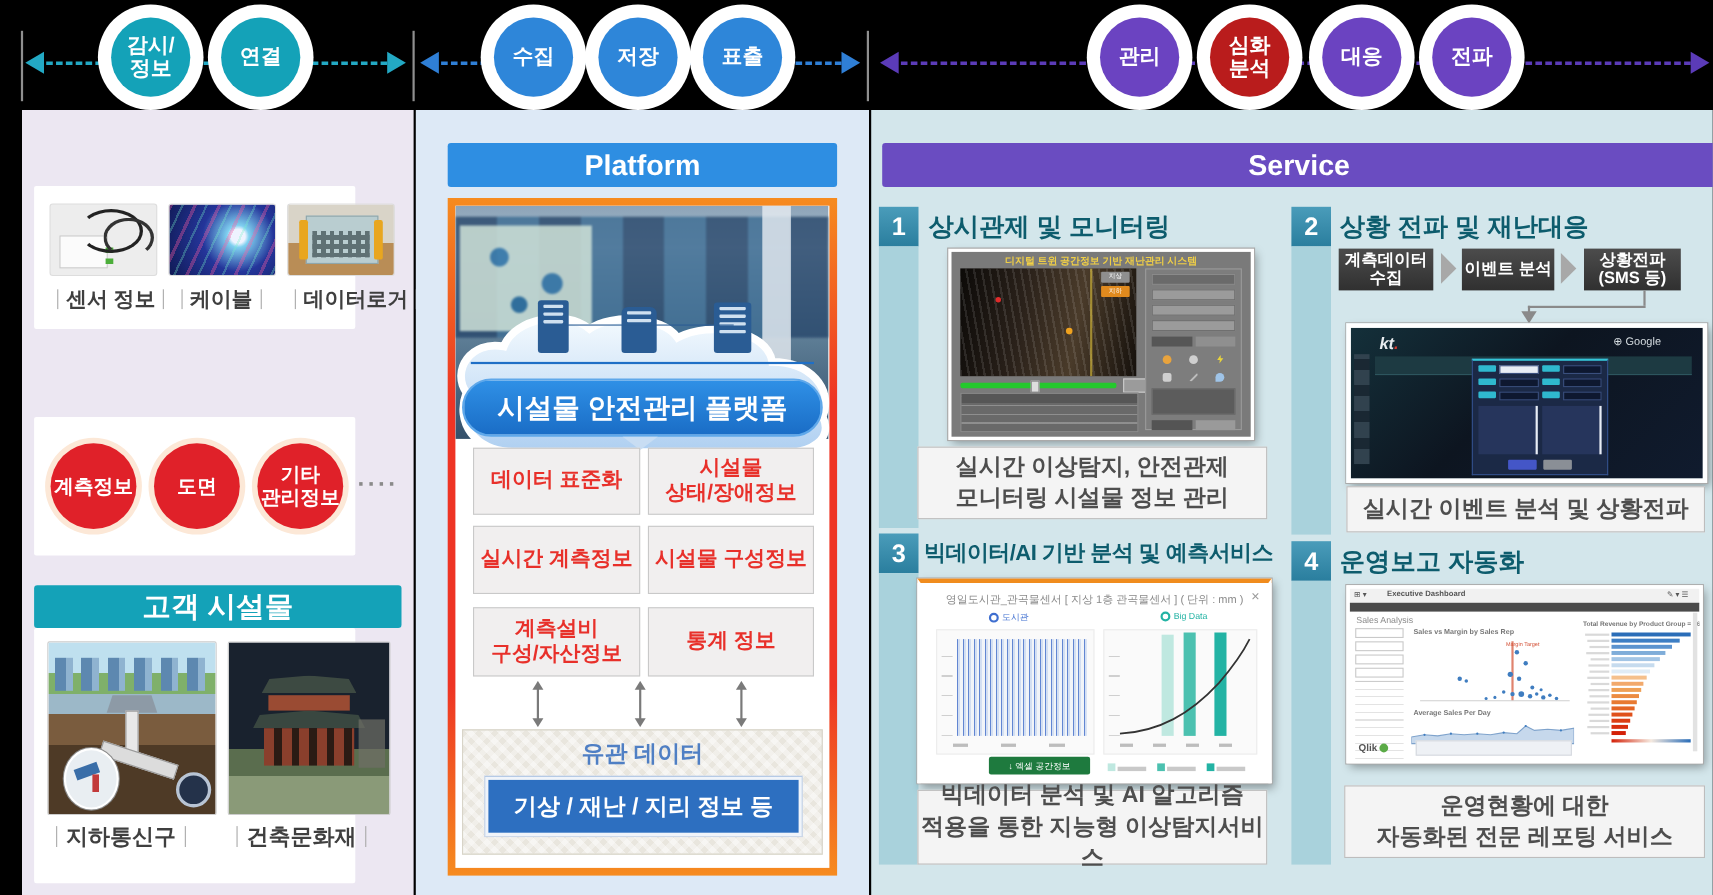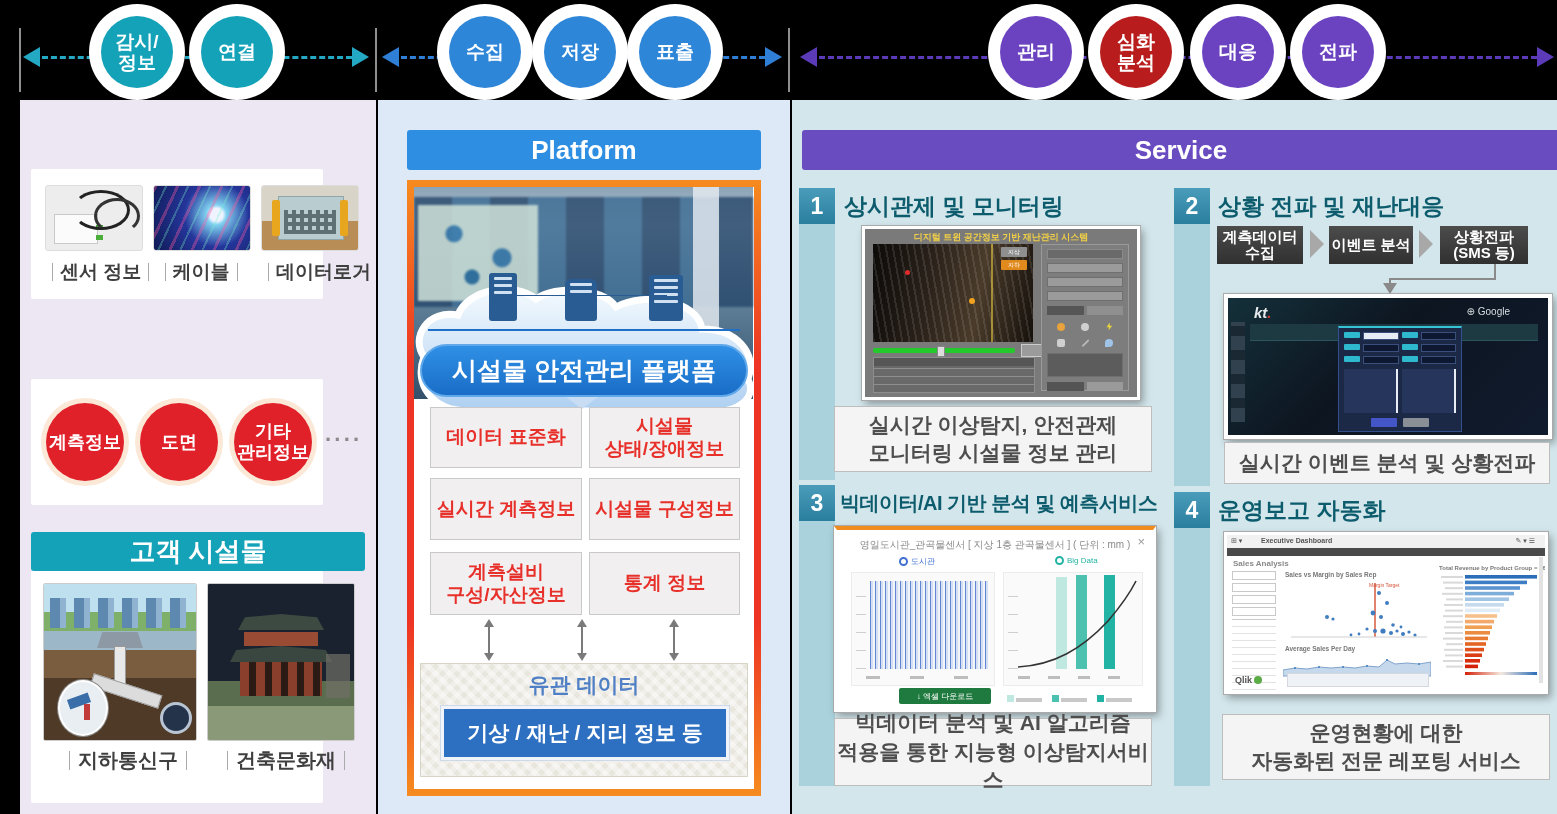--- a/index.html
+++ b/index.html
@@ -23,21 +23,21 @@
   .sec-header{position:absolute;left:11px;width:334px;height:39px;border-radius:3px;background:#14a2b8;
       color:#fff;font-weight:700;font-size:26px;display:flex;align-items:center;justify-content:center;}
   .white-box{position:absolute;left:11px;width:292px;background:#fff;border-radius:2px;}
   .thumb{position:absolute;top:16px;width:96px;height:64px;border:1px solid #ddd;border-radius:3px;overflow:hidden;}
   .lbl{position:absolute;top:90px;width:96px;text-align:center;font-weight:700;font-size:19px;color:#3f3f3f;white-space:nowrap;}
   .lbl::before,.lbl::after{content:"";display:inline-block;width:1px;height:18px;background:#a9a9a9;margin:0 7px;vertical-align:-3px;}
   .redring{position:absolute;width:88px;height:88px;border-radius:50%;background:#fce8d7;}
   .redcirc{position:absolute;inset:5px;border-radius:50%;background:#e02129;display:flex;align-items:center;justify-content:center;
       color:#fff;font-weight:700;font-size:18px;line-height:1.15;text-align:center;white-space:pre-line;}
   .photo{position:absolute;border:1px solid #ccc;border-radius:2px;overflow:hidden;}
-  .flabel{position:absolute;top:176px;text-align:right;font-weight:700;font-size:20px;color:#3f3f3f;white-space:nowrap;}
+  .flabel{position:absolute;top:176px;text-align:left;font-weight:700;font-size:20px;color:#3f3f3f;white-space:nowrap;}
   .flabel::before,.flabel::after{content:"";display:inline-block;width:1px;height:19px;background:#a9a9a9;margin:0 8px;vertical-align:-3px;}
   
   .plat-header{position:absolute;left:29px;top:30px;width:354px;height:40px;background:#2e8ee2;border-radius:3px;
       color:#fff;font-weight:700;font-size:26px;display:flex;align-items:center;justify-content:center;}
   .frame{position:absolute;left:29px;top:80px;width:354px;height:616px;padding:7px;box-sizing:border-box;
       background:linear-gradient(180deg,#f68b1f 0%,#ee3424 30%,#ee3424 72%,#f68b1f 100%);}
   .frame-in{position:relative;width:100%;height:100%;background:#fff;overflow:hidden;}
   .ctrlroom{position:absolute;left:0;top:0;width:339px;height:212px;
       background:linear-gradient(180deg,#8da4b8 0%,#a9bccb 18%,#5f7f97 55%,#33506b 100%);}
   .screenwall{position:absolute;left:0;top:10px;width:339px;height:110px;opacity:.8;
@@ -135,21 +135,21 @@
   .s3-legend i{display:inline-block;width:7px;height:7px;}
   .s3-legend b{display:inline-block;width:26px;height:4px;background:#c9c9c9;margin-left:2px;}
   .s3-dl{position:absolute;left:62px;top:158px;width:92px;height:16px;background:#1e7a3e;border-radius:2px;
       color:#fff;font-size:8px;display:flex;align-items:center;justify-content:center;}
   
   .shot4{background:#fff;}
   .s4-toolbar{position:absolute;left:0;top:0;width:100%;height:13px;background:#f1f1f1;border-bottom:1px solid #d8d8d8;
       font-size:7px;color:#555;}
   .s4-toolbar span{position:absolute;top:2px;}
   .s4-dark{position:absolute;left:0;top:13px;width:100%;height:8px;background:#4a4a4a;}
-  .s4-salestitle{position:absolute;left:6px;top:24px;font-size:8px;color:#8a8a8a;font-weight:bold;}
+  .s4-salestitle{position:absolute;left:6px;top:24px;font-size:8px;color:#8a8a8a;}
   .s4-side{position:absolute;left:5px;top:36px;width:44px;bottom:8px;font-size:6px;color:#777;}
   .s4-drop{height:7px;border:1px solid #c9c9c9;margin-bottom:3px;background:#fff;}
   .s4-list{margin-top:3px;background:repeating-linear-gradient(0deg,#e3e3e3 0 1px,transparent 1px 7px);height:84px;border-top:1px solid #ccc;}
   .s4-ct{font-size:6.5px;color:#777;position:absolute;white-space:nowrap;}
   .s4-qlik{position:absolute;left:8px;bottom:6px;font-size:9px;font-weight:700;color:#545454;}
   .s4-qlik i{display:inline-block;width:8px;height:8px;border-radius:50%;background:#5bab47;vertical-align:-1px;margin-left:2px;}
   .s4-scroll{position:absolute;right:2px;top:22px;width:4px;bottom:8px;background:#e2e2e2;}
   .s4-range{position:absolute;left:60px;bottom:4px;width:140px;height:12px;background:#eef1f5;border:1px solid #d5d9df;}
   
   .flowbox{position:absolute;top:126px;height:38px;background:linear-gradient(180deg,#4c4c4c,#303030);
@@ -435,21 +435,21 @@
       <div class="s3-chart" style="left:166px;width:138px">
         <div class="s3-axis"></div>
         <div class="s3-bar" style="left:52px;height:92px;background:#bfe8e0"></div>
         <div class="s3-bar" style="left:72px;height:94px;background:#4cc1b0"></div>
         <div class="s3-bar" style="left:100px;height:94px;background:#23b3a4"></div>
         <svg class="abs" style="left:14px;top:6px" width="120" height="92" viewBox="0 0 120 92">
           <path d="M0 88 C 36 86 64 70 90 42 C 102 28 112 14 118 2" fill="none" stroke="#333" stroke-width="1.6"></path>
           </svg>
         <div class="abs" style="left:14px;right:4px;bottom:6px;height:3px;background:repeating-linear-gradient(90deg,#bdbdbd 0 12px,transparent 12px 30px)"></div>
       </div>
-      <div class="s3-dl">↓ 엑셀 다운로드</div>
+      <div class="s3-dl">↓ 엑셀 공간정보</div>
       <div class="s3-legend">
         <span><i style="background:#bfe8e0"></i><b></b></span>
         <span><i style="background:#4cc1b0"></i><b></b></span>
         <span><i style="background:#23b3a4"></i><b></b></span>
       </div>
     </div>
     <div class="caption" style="left:42px;top:618px;width:318px;height:68px">빅데이터 분석 및 AI 알고리즘
 적용을 통한 지능형 이상탐지서비스</div>
 
     <div class="badge" style="left:382px;top:88px">2</div>

